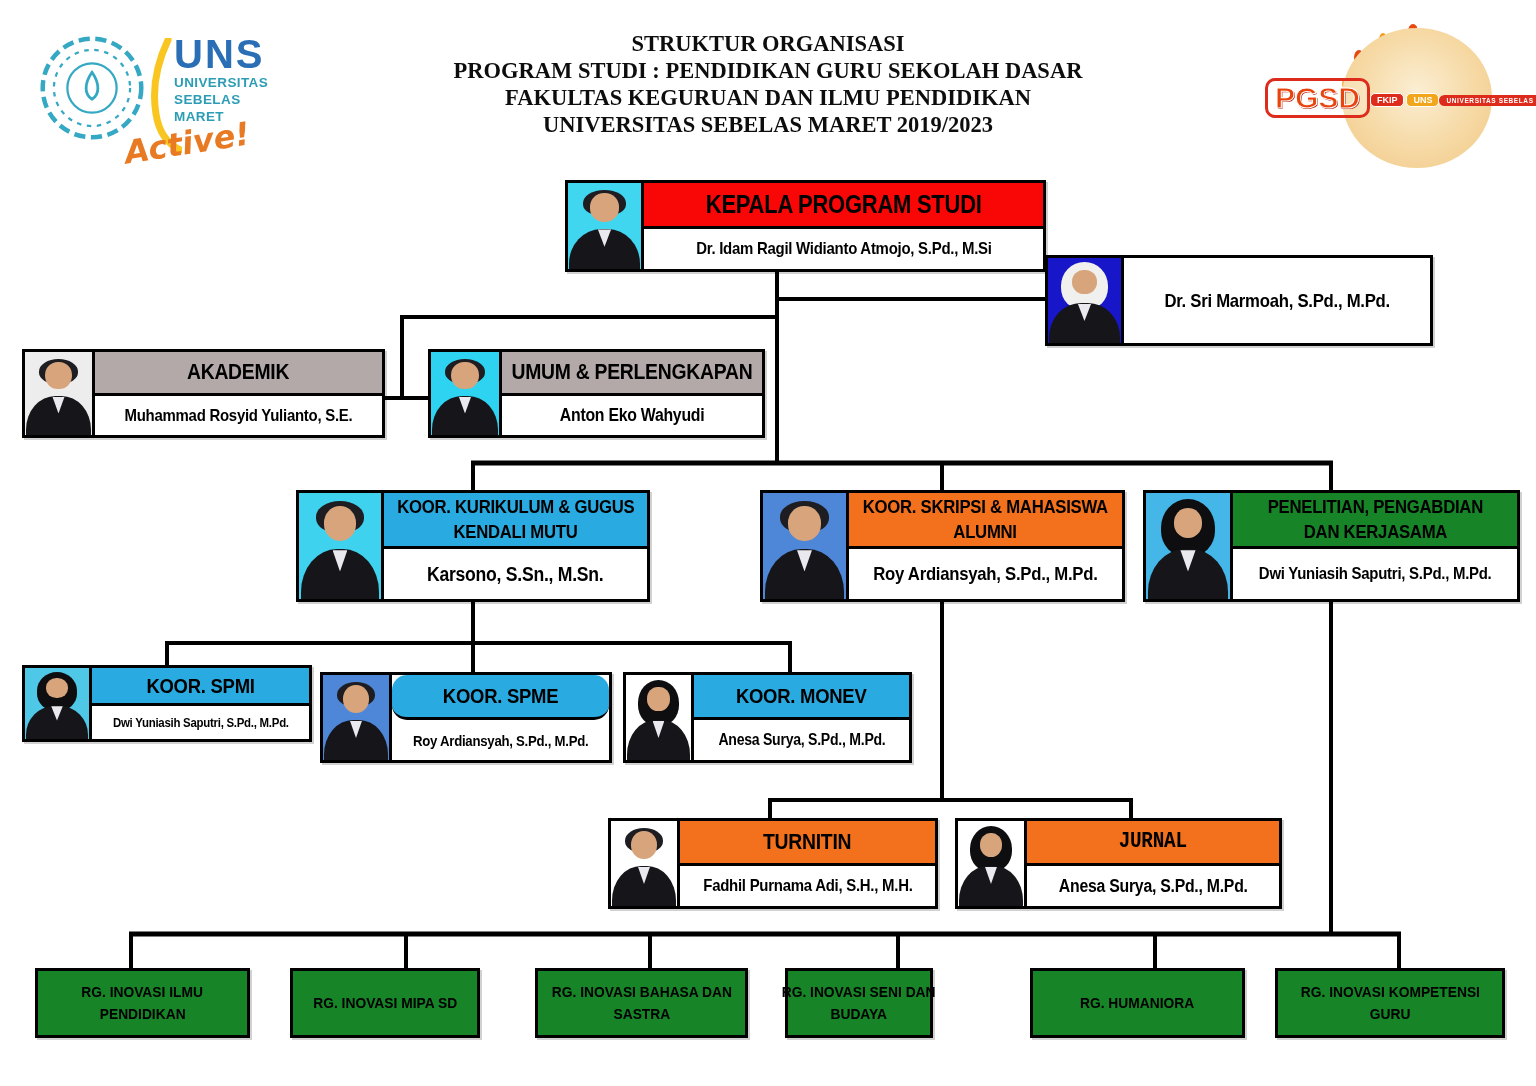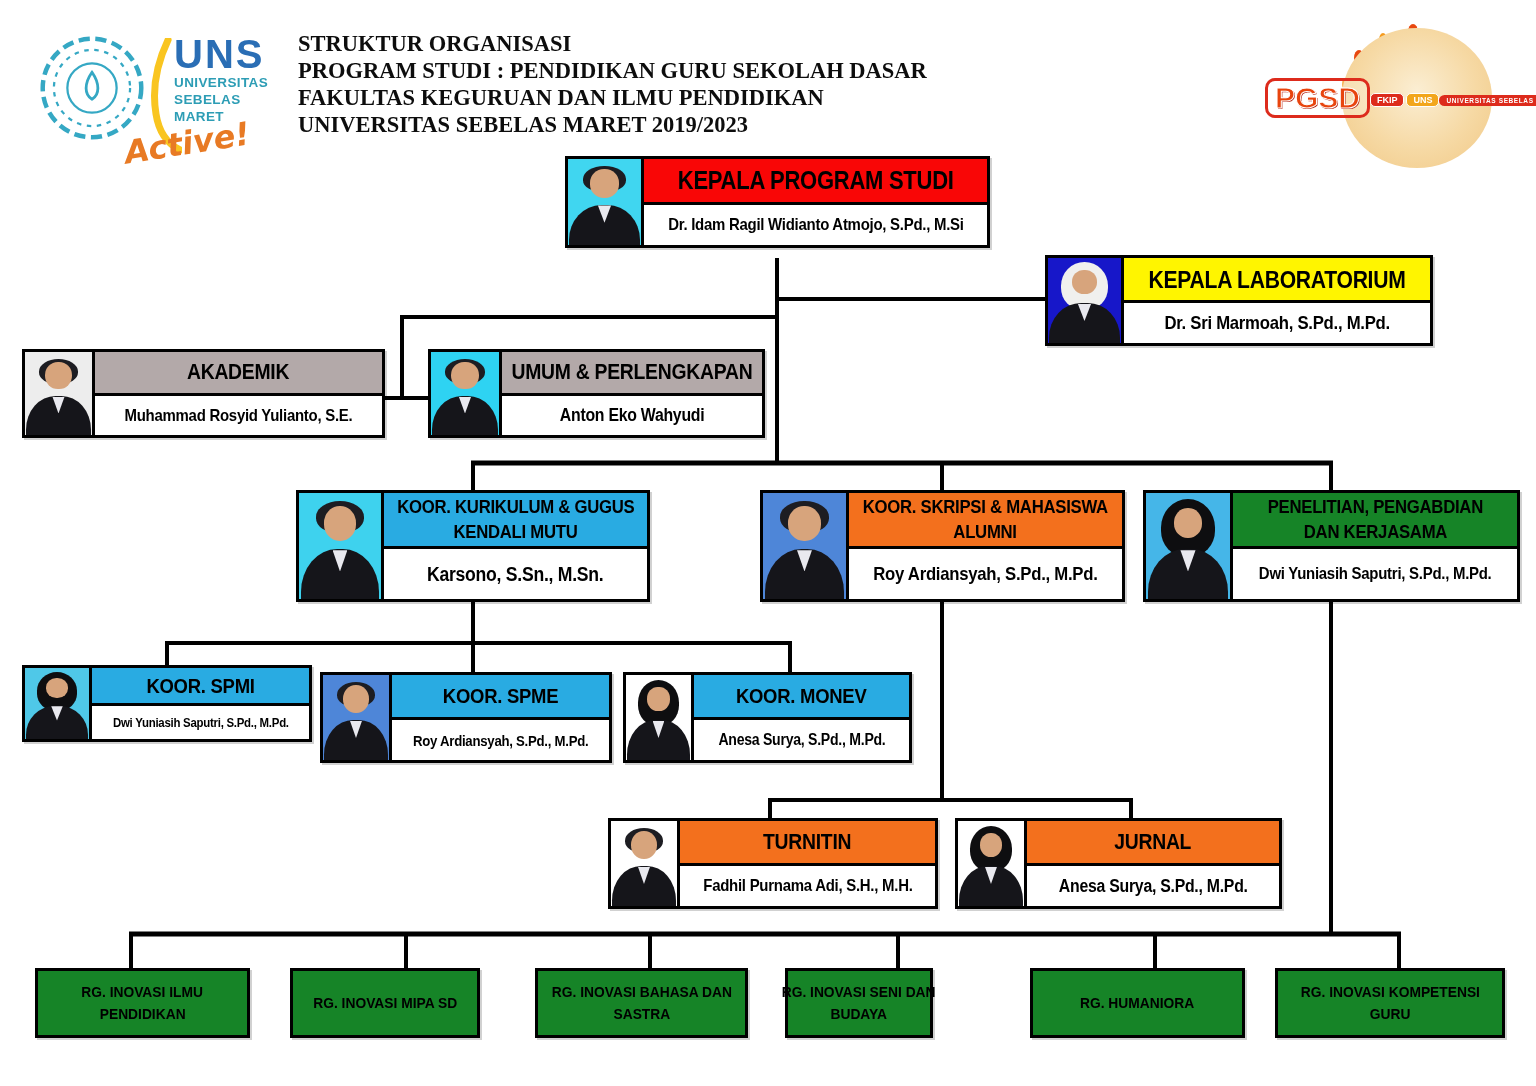--- a/index.html
+++ b/index.html
@@ -1,20 +1,20 @@
 <!DOCTYPE html>
 <html><head>
 <meta charset="utf-8">
 <style>
   html,body{margin:0;padding:0;background:#fff;}
   .stage{position:relative;width:1536px;height:1086px;background:#ffffff;
          font-family:"Liberation Sans",sans-serif;overflow:hidden;}
 
   
-  .title{position:absolute;left:298px;top:30px;width:940px;text-align:left;
+  .title{position:absolute;left:298px;top:30px;width:940px;text-align:center;
          font-family:"Liberation Serif",serif;font-weight:bold;font-size:22.5px;
          line-height:27px;color:#0d0d0d;z-index:3;}
 
   
   #lines{position:absolute;left:0;top:0;z-index:1;}
 
   
   .pbox{position:absolute;display:flex;background:#fff;border:3px solid #000;
         box-sizing:border-box;z-index:2;box-shadow:2px 2px 0 rgba(0,0,0,.18);}
   .photo{position:relative;height:100%;flex:0 0 auto;border-right:3px solid #000;
@@ -151,21 +151,21 @@
         <div class="pgsd-acronym">PGSD</div>
       </div>
       <div class="pgsd-ribbon">
         <b class="rb1">FKIP</b>
         <b class="rb2">UNS</b>
       </div>
       <div class="pgsd-banner">UNIVERSITAS SEBELAS MARET</div>
     </div>
   </div>
 
-  <div class="pbox" style="left:565px;top:156px;width:425px;height:92px">
+  <div class="pbox" style="left:565px;top:180px;width:481px;height:92px">
     <div class="photo v-male" style="width: 73px; background-color: rgb(64, 214, 240);">
       <i class="wrap"></i>
         <i class="face"></i>
         <i class="torso"></i>
         <i class="shirt"></i>
     </div>
     <div class="col">
       <div class="hdr" style="font-size: 25px; background-color: rgb(249, 6, 6);">
         <span>KEPALA PROGRAM STUDI</span>
       </div>
@@ -176,23 +176,20 @@
   </div>
 
   <div class="pbox" style="left:1045px;top:255px;width:388px;height:91px">
     <div class="photo v-hijab-white" style="width: 73px; background-color: rgb(23, 23, 201);">
       <i class="wrap"></i>
         <i class="face"></i>
         <i class="torso"></i>
         <i class="shirt"></i>
     </div>
     <div class="col">
-      <div class="hdr" style="font-size: 24px; background-color: rgb(255, 245, 0);">
-        <span>KEPALA LABORATORIUM</span>
-      </div>
       <div class="nm" style="font-size:19px">
         <span>Dr. Sri Marmoah, S.Pd., M.Pd.</span>
       </div>
     </div>
   </div>
 
   <div class="pbox" style="left:22px;top:349px;width:363px;height:89px">
     <div class="photo v-male" style="width: 67px; background-color: rgb(237, 237, 237);">
       <i class="wrap"></i>
         <i class="face"></i>
@@ -298,21 +295,21 @@
   </div>
 
   <div class="pbox" style="left:320px;top:672px;width:292px;height:91px">
     <div class="photo v-male" style="width: 66px; background-color: rgb(78, 134, 216);">
       <i class="wrap"></i>
         <i class="face"></i>
         <i class="torso"></i>
         <i class="shirt"></i>
     </div>
     <div class="col">
-      <div class="hdr" style="font-size: 21px; background-color: rgb(41, 171, 226);">
+      <div class="hdr" style="font-size: 21px; background-color: rgb(41, 171, 226); border-radius: 15px;">
         <span>KOOR. SPME</span>
       </div>
       <div class="nm" style="font-size:15px">
         <span>Roy Ardiansyah, S.Pd., M.Pd.</span>
       </div>
     </div>
   </div>
 
   <div class="pbox" style="left:623px;top:672px;width:289px;height:91px">
     <div class="photo v-hijab-black" style="width: 65px; background-color: rgb(255, 255, 255);">
@@ -349,21 +346,21 @@
   </div>
 
   <div class="pbox" style="left:955px;top:818px;width:327px;height:91px">
     <div class="photo v-hijab-black" style="width: 66px; background-color: rgb(255, 255, 255);">
       <i class="wrap"></i>
         <i class="face"></i>
         <i class="torso"></i>
         <i class="shirt"></i>
     </div>
     <div class="col">
-      <div class="hdr" style="font-size: 22px; background-color: rgb(243, 112, 29);">
+      <div class="hdr" style="font-size: 22px; background-color: rgb(243, 112, 29); font-family: Liberation Mono, monospace;">
         <span>JURNAL</span>
       </div>
       <div class="nm" style="font-size:18px">
         <span>Anesa Surya, S.Pd., M.Pd.</span>
       </div>
     </div>
   </div>
 
   <div class="gbox" style="left: 35px; top: 968px; width: 215px; height: 70px; background-color: rgb(22, 132, 39);">
     <span>RG. INOVASI ILMU</span>

